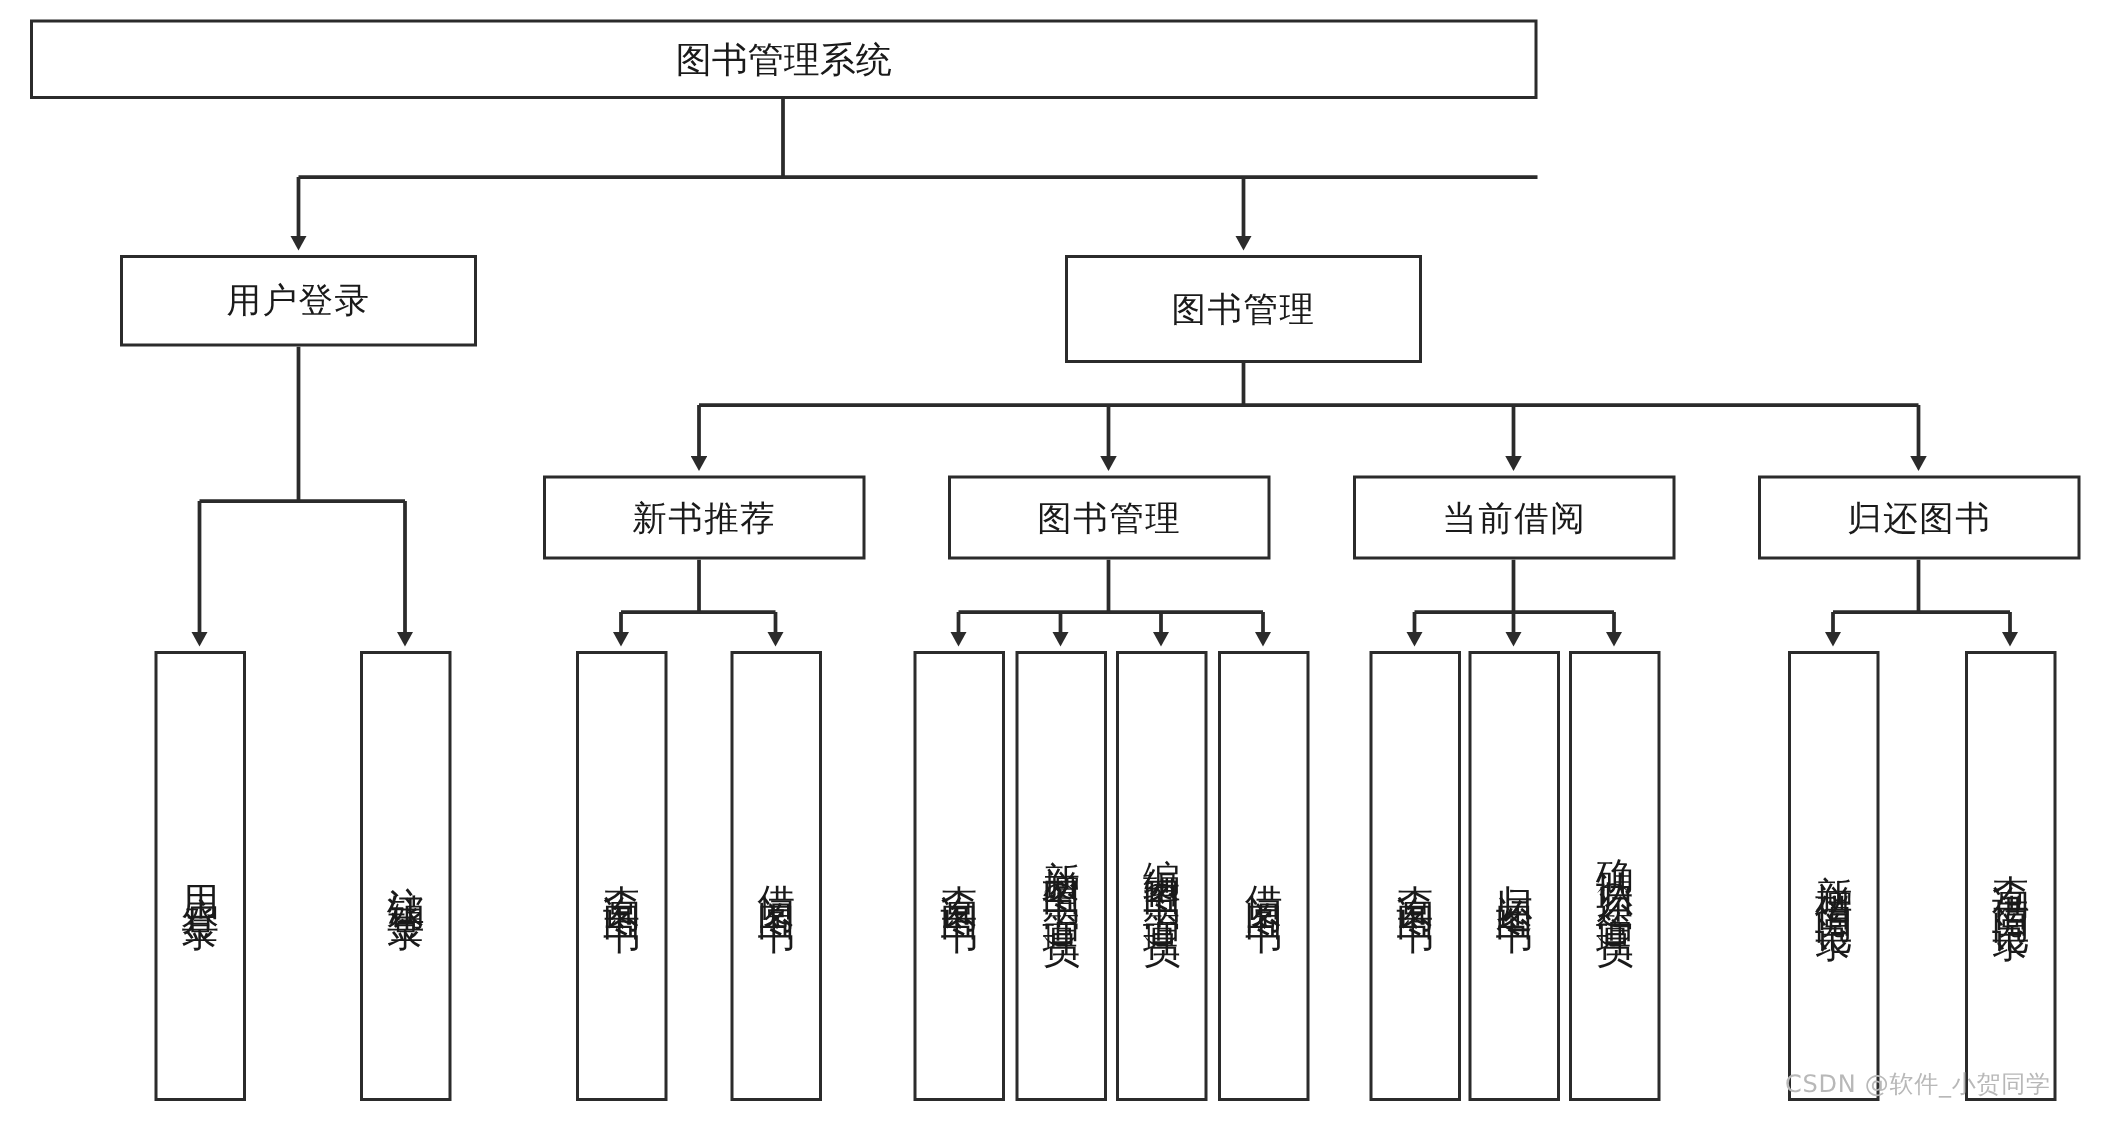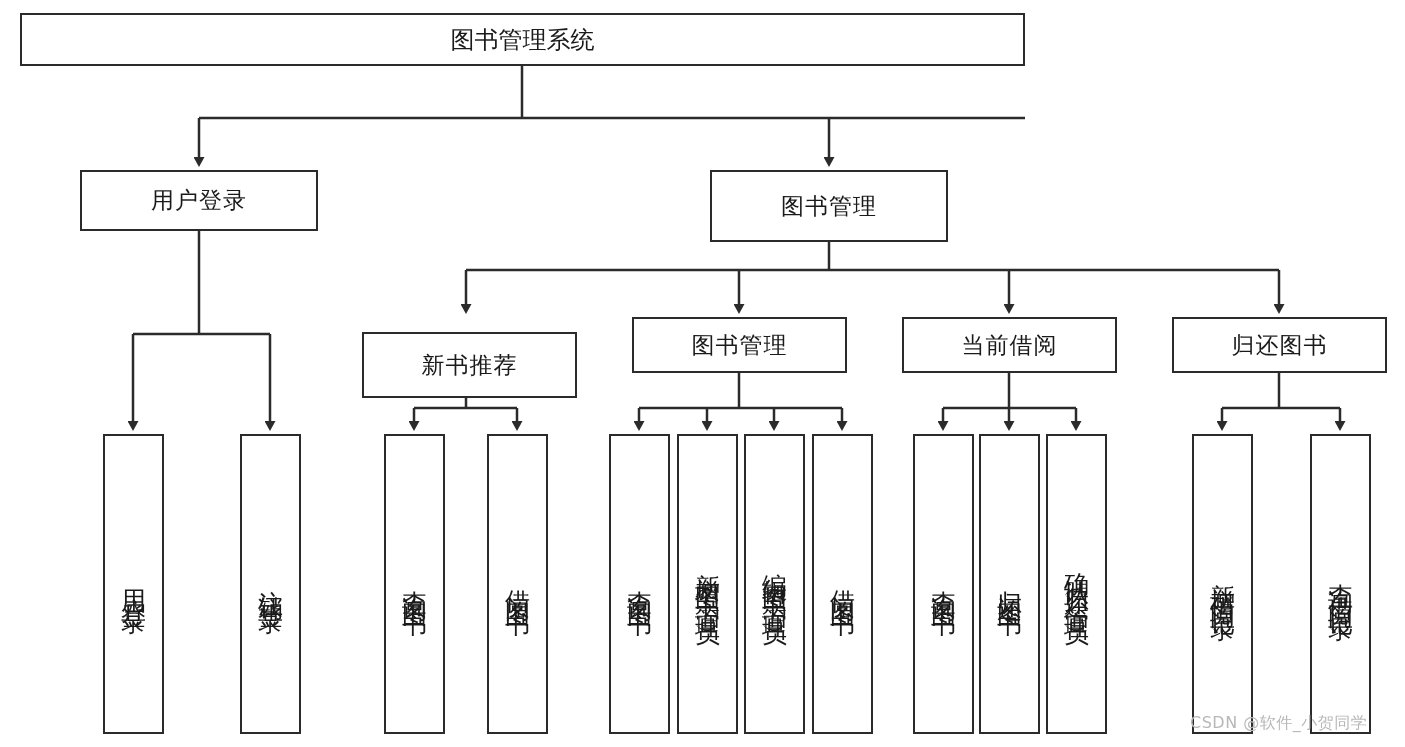--- a/index.html
+++ b/index.html
@@ -128,21 +128,21 @@
     <span>图书管理系统</span>
   </div>
 
   <div class="node h" style="left:80px; top:170px; width:238px; height:61px;">
     <span>用户登录</span>
   </div>
   <div class="node h" style="left:710px; top:170px; width:238px; height:72px;">
     <span>图书管理</span>
   </div>
 
-  <div class="node h" style="left:362px; top:317px; width:215px; height:66px;margin-top:15px;">
+  <div class="node h" style="left:362px; top:317px; width:215px; height:56px;">
     <span>新书推荐</span>
   </div>
   <div class="node h" style="left:632px; top:317px; width:215px; height:56px;">
     <span>图书管理</span>
   </div>
   <div class="node h" style="left:902px; top:317px; width:215px; height:56px;">
     <span>当前借阅</span>
   </div>
   <div class="node h" style="left:1172px; top:317px; width:215px; height:56px;">
     <span>归还图书</span>

